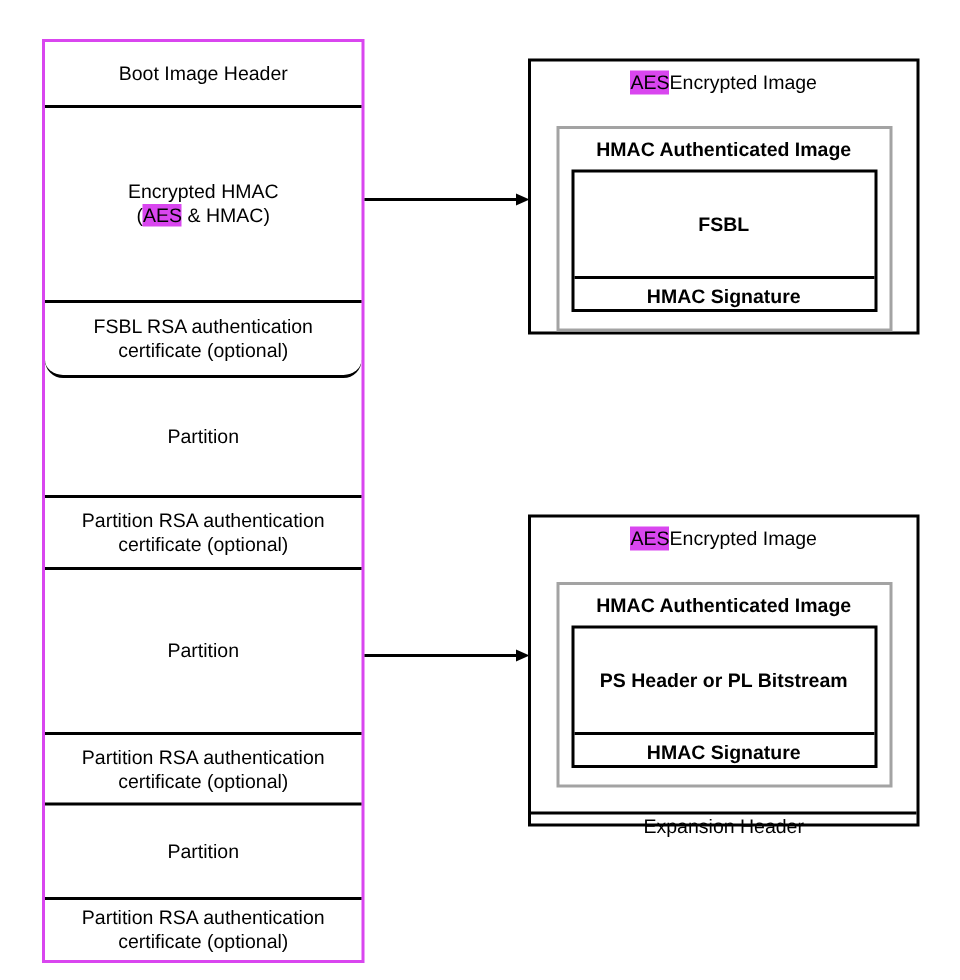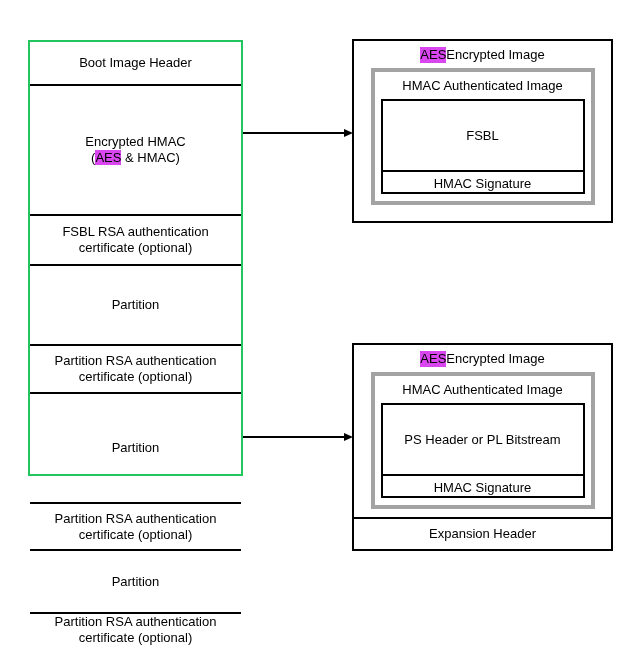--- a/index.html
+++ b/index.html
@@ -15,43 +15,43 @@
     color: #000000;
     font-family: "Liberation Sans", sans-serif;
     font-size: 13px;
     line-height: 16px;
   }
 
   
   .stack {
     position: absolute;
     left: 28px;
-    top: 40px;
+    top: 26px;
     width: 215px;
-    height: 436px;
-    border: 2px solid #22c55e;
+    height: 616px;
+    border: 2px solid #d946ef;
     box-sizing: border-box;
     display: flex;
     flex-direction: column;
     background: #fff;
   }
   .cell {
     box-sizing: border-box;
     border-bottom: 2px solid #000;
     display: flex;
     flex-direction: column;
     align-items: center;
     justify-content: center;
     text-align: center;
     flex: 0 0 auto;
   }
   .cell:last-child { border-bottom: none; flex: 1 1 auto; }
   .c1 { flex-basis: 44px; }
   .c2 { flex-basis: 130px; }
-  .c3 { flex-basis: 50px; }
+  .c3 { flex-basis: 50px; border-radius: 12px; }
   .c4 { flex-basis: 80px; }
   .c5 { flex-basis: 48px; }
   .c6 { flex-basis: 110px; }
   .c7 { flex-basis: 47px; }
   .c8 { flex-basis: 63px; }
   .narrow { display: inline-block; max-width: 195px; }
 
   .hl { background: #d946ef; }
 
   
@@ -84,23 +84,24 @@
   .box-title {
     height: 27px;
     display: flex;
     align-items: center;
     justify-content: center;
     text-align: center;
   }
   .hmac-box {
     width: 224px;
     height: 137px;
-    margin: 0 auto;
-    border: 4px solid #a3a3a3;
-    box-sizing: border-box;
+    margin: 16px auto;
+    border: 2px solid #a3a3a3;
+    box-sizing: border-box;
+    font-weight: bold;
   }
   .inner-box {
     width: 204px;
     height: 95px;
     margin: 0 auto;
     border: 2px solid #000;
     box-sizing: border-box;
     display: flex;
     flex-direction: column;
   }

